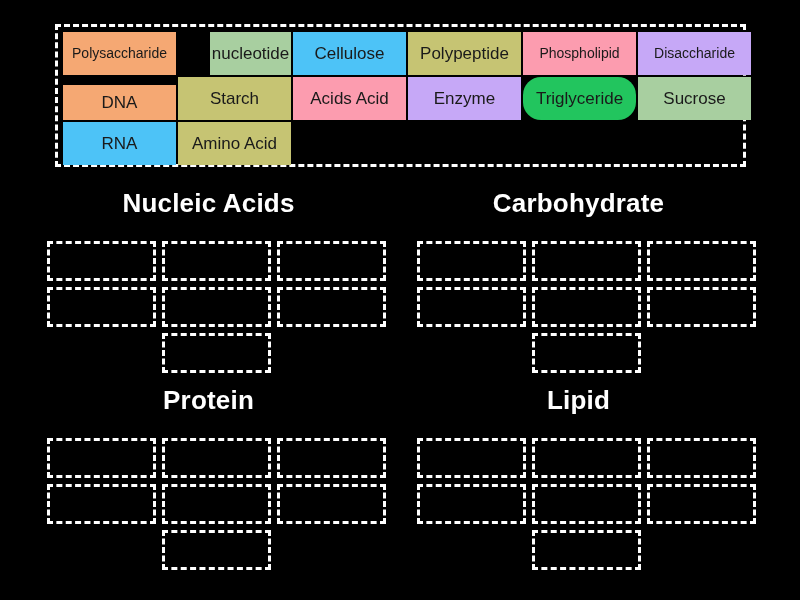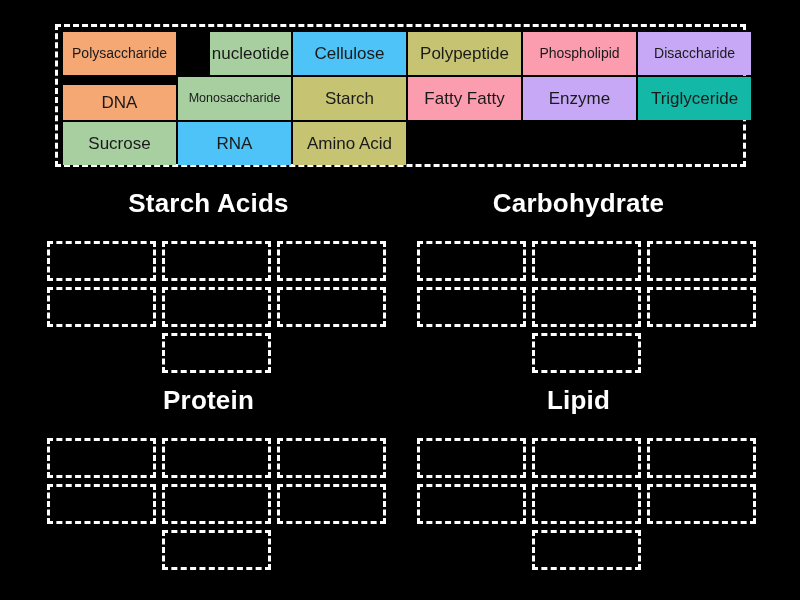--- a/index.html
+++ b/index.html
@@ -117,35 +117,34 @@
 
   <div id="word-bank">
     <div id="word-bank-grid">
         <div class="tile sm" style="background: rgb(245, 168, 115);">Polysaccharide</div>
         <div class="tile md" style="background: rgb(168, 207, 160); margin-left: 32px;">nucleotide</div>
         <div class="tile md" style="background: rgb(77, 195, 247);">Cellulose</div>
         <div class="tile md" style="background: rgb(198, 196, 115);">Polypeptide</div>
         <div class="tile sm" style="background: rgb(252, 156, 175);">Phospholipid</div>
         <div class="tile sm" style="background: rgb(198, 168, 247);">Disaccharide</div>
         <div class="tile md" style="background: rgb(245, 168, 115); margin-top: 8px;">DNA</div>
-        <div class="tile xs" style="background: rgb(168, 207, 160);">Monosaccharide</div>
         <div class="tile md" style="background: rgb(198, 196, 115);">Starch</div>
-        <div class="tile md" style="background: rgb(252, 156, 175);">Fatty Fatty</div>
+        <div class="tile md" style="background: rgb(252, 156, 175);">Acids Acid</div>
         <div class="tile md" style="background: rgb(198, 168, 247);">Enzyme</div>
-        <div class="tile md" style="background: #14b8a6;">Triglyceride</div>
+        <div class="tile md" style="background: #22c55e; border-radius: 18px;">Triglyceride</div>
         <div class="tile md" style="background: rgb(168, 207, 160);">Sucrose</div>
         <div class="tile md" style="background: rgb(77, 195, 247); text-align: center;">RNA</div>
         <div class="tile md" style="background: rgb(198, 196, 115);">Amino Acid</div>
         <div class="tile md empty"></div>
         <div class="tile md empty"></div>
       </div>
   </div>
 
   <div class="category" id="cat-0">
-    <div class="category-title">Starch Acids</div>
+    <div class="category-title">Nucleic Acids</div>
     <div class="slots">
         <div class="slot"></div>
         <div class="slot"></div>
         <div class="slot"></div>
         <div class="slot"></div>
         <div class="slot"></div>
         <div class="slot"></div>
         <div class="slot center-last"></div>
       </div>
   </div>

